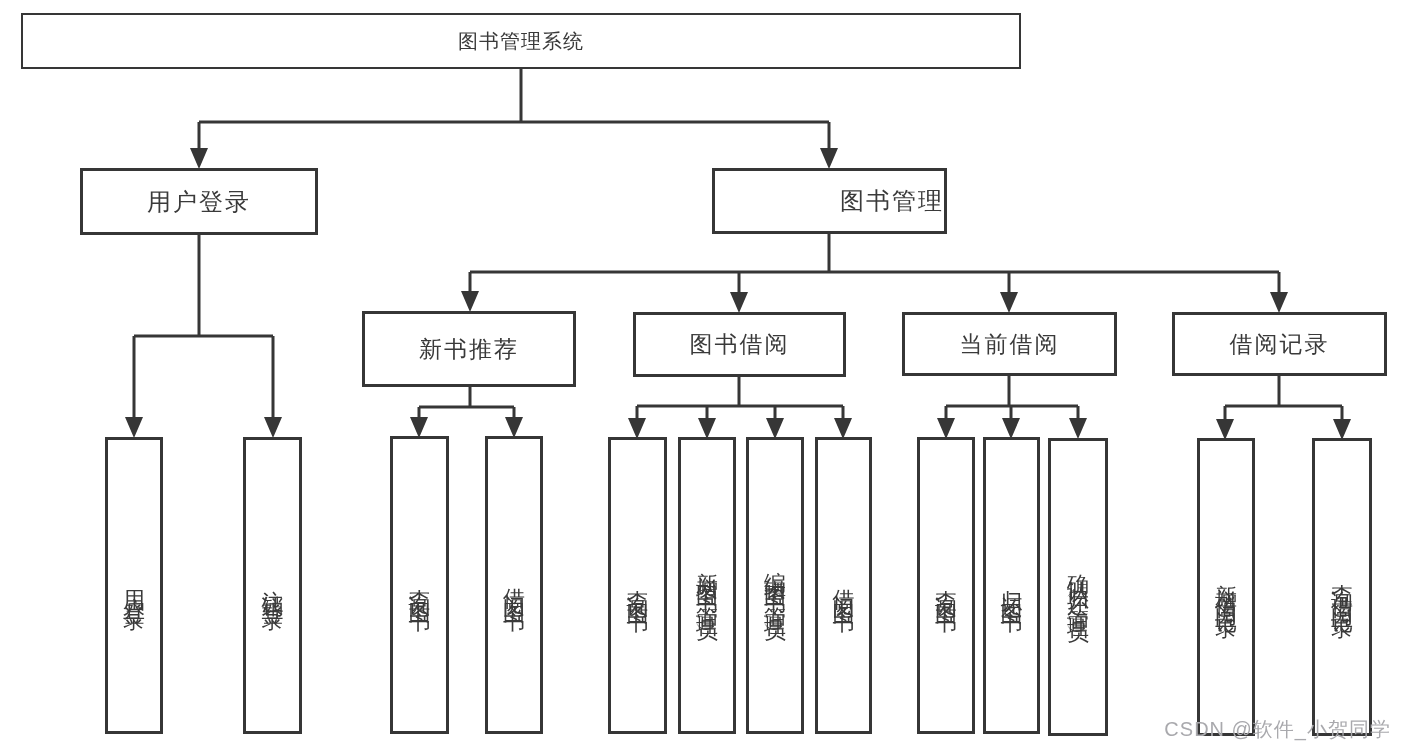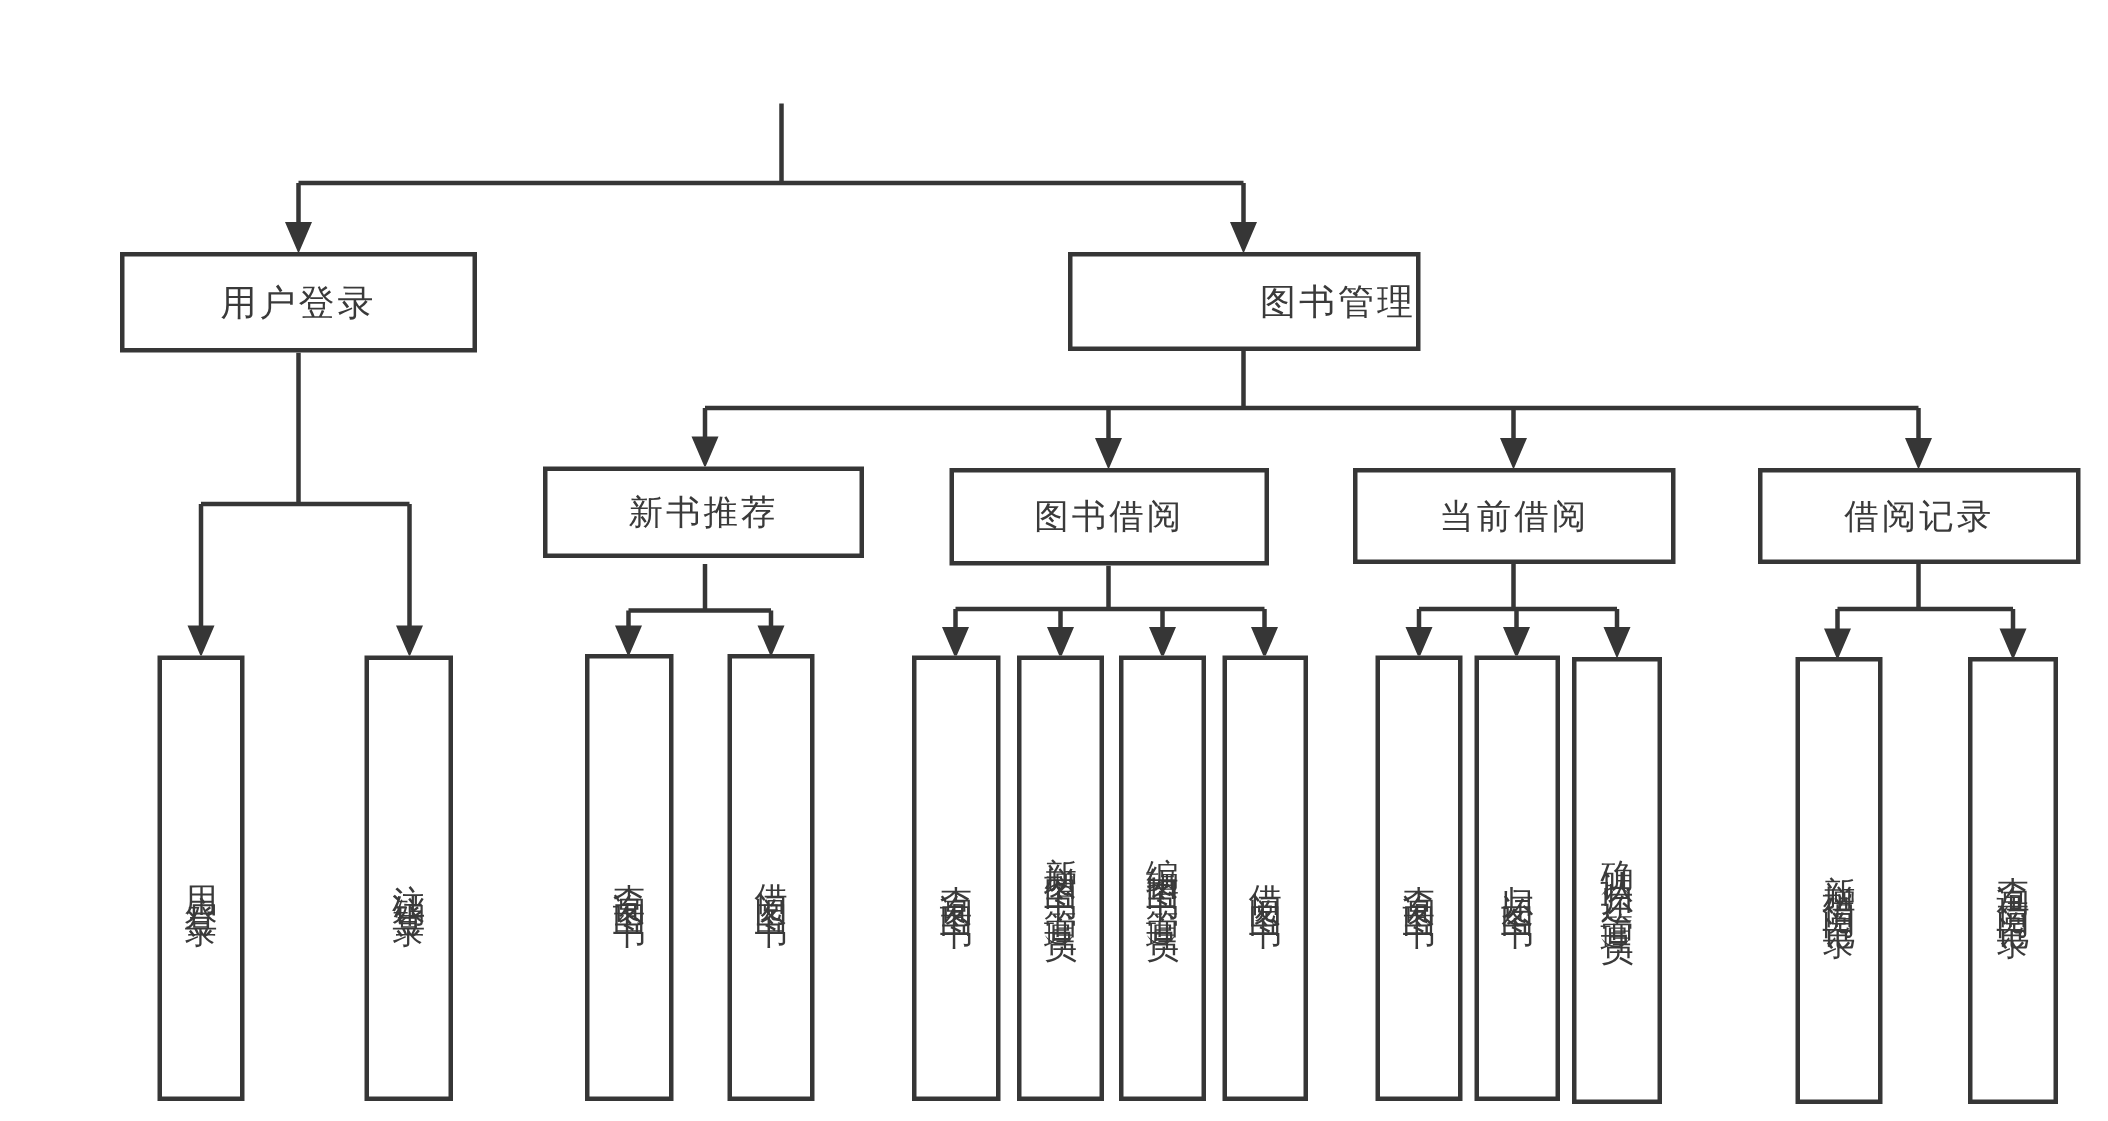--- a/index.html
+++ b/index.html
@@ -70,29 +70,32 @@
       M1000 292 L1018 292 L1009 313 Z  M1270 292 L1288 292 L1279 313 Z
       M125 417 L143 417 L134 438 Z  M264 417 L282 417 L273 438 Z
       M410 417 L428 417 L419 438 Z  M505 417 L523 417 L514 438 Z
       M628 418 L646 418 L637 439 Z  M698 418 L716 418 L707 439 Z
       M766 418 L784 418 L775 439 Z  M834 418 L852 418 L843 439 Z
       M937 418 L955 418 L946 439 Z  M1002 418 L1020 418 L1011 439 Z
       M1069 418 L1087 418 L1078 439 Z
       M1216 419 L1234 419 L1225 440 Z  M1333 419 L1351 419 L1342 440 Z"></path>
   </svg>
 
+  <div class="box root" style="left:21px;top:13px;width:1000px;height:56px;">
+    <span>图书管理系统</span>
+  </div>
 
   <div class="box lvl2" style="left:80px;top:168px;width:238px;height:67px;">
     <span>用户登录</span>
   </div>
   <div class="box lvl2" style="left:712px;top:168px;width:235px;height:66px;justify-content:flex-end;">
     <span>图书管理</span>
   </div>
 
-  <div class="box lvl3" style="left:362px;top:311px;width:214px;height:61px;">
+  <div class="box lvl3" style="left:362px;top:311px;width:214px;height:76px;">
     <span>新书推荐</span>
   </div>
   <div class="box lvl3" style="left:902px;top:312px;width:215px;height:64px;">
     <span>当前借阅</span>
   </div>
   <div class="box lvl3" style="left:633px;top:312px;width:213px;height:65px;">
     <span>图书借阅</span>
   </div>
   <div class="box lvl3" style="left:1172px;top:312px;width:215px;height:64px;">
     <span>借阅记录</span>
@@ -135,14 +138,15 @@
     <span>确认归还（管理员）</span>
   </div>
 
   <div class="box vbox" style="left:1197px;top:438px;width:58px;height:298px;">
     <span>新增借阅记录</span>
   </div>
   <div class="box vbox" style="left:1312px;top:438px;width:60px;height:298px;">
     <span>查询借阅记录</span>
   </div>
 
+  <div class="watermark">CSDN @软件_小贺同学</div>
 
 </div>
 
 </body></html>

